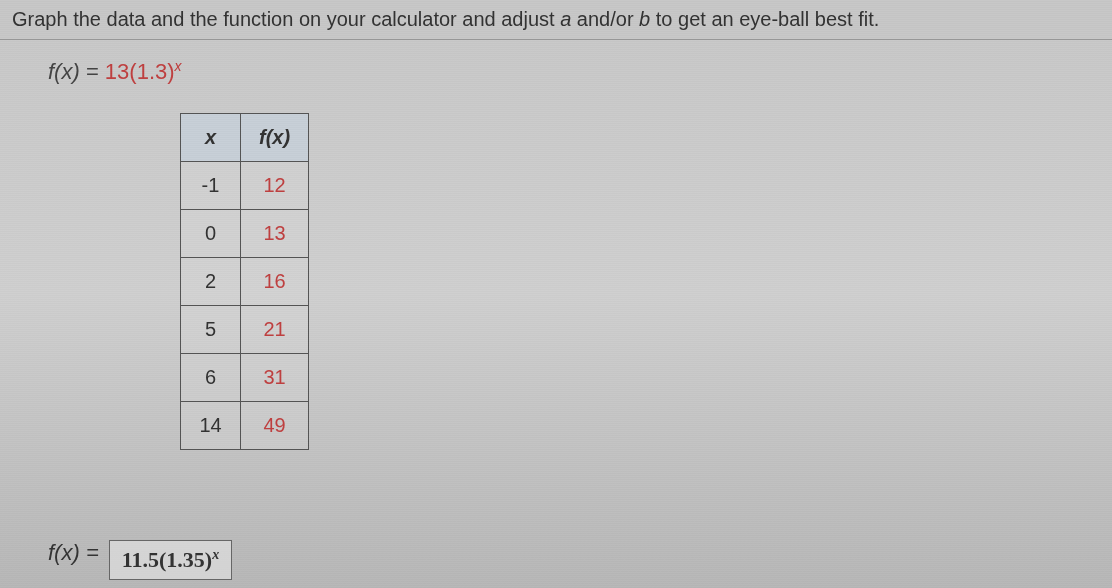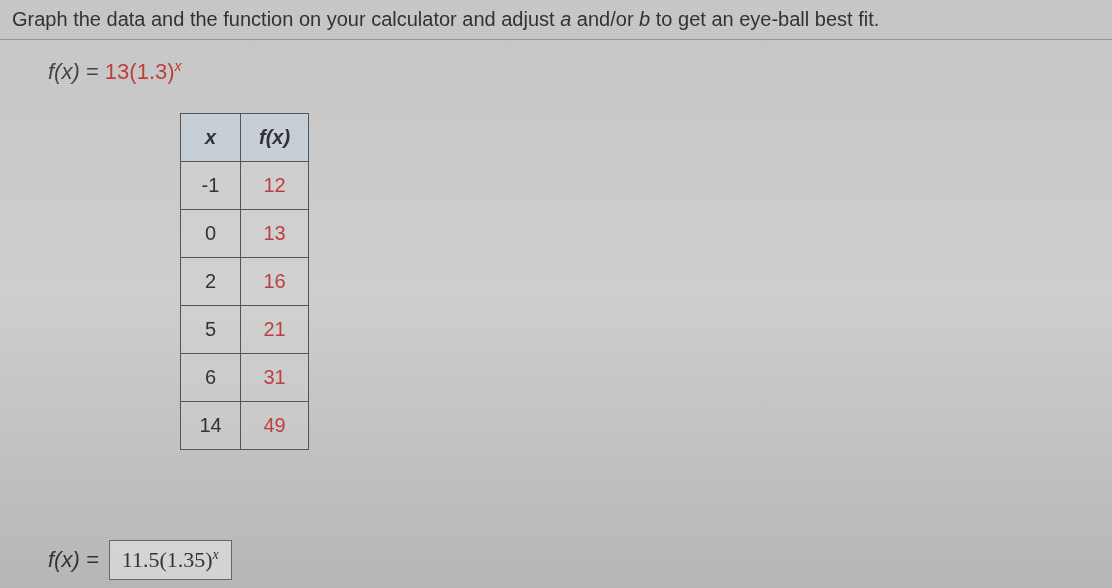--- a/index.html
+++ b/index.html
@@ -64,35 +64,35 @@
       color: #333;
     }
     td.fx-col {
       color: #c04040;
     }
     .answer-row {
       position: absolute;
       bottom: 8px;
       left: 48px;
       display: flex;
-      align-items: center;
       gap: 10px;
       font-size: 22px;
     }
     .answer-label {
       font-style: italic;
       color: #333;
     }
     .answer-box {
       border: 1px solid #666;
       background: rgba(230,230,230,0.6);
       padding: 6px 12px;
       font-family: 'Times New Roman', serif;
       font-size: 22px;
       color: #333;
+      font-weight: bold;
     }
     .answer-box .sup {
       vertical-align: super;
       font-size: 14px;
       font-style: italic;
     }
     .noise-overlay {
       position: absolute;
       inset: 0;
       background-image: repeating-linear-gradient(0deg, rgba(0,0,0,0.02) 0px, rgba(0,0,0,0.02) 1px, transparent 1px, transparent 2px);

